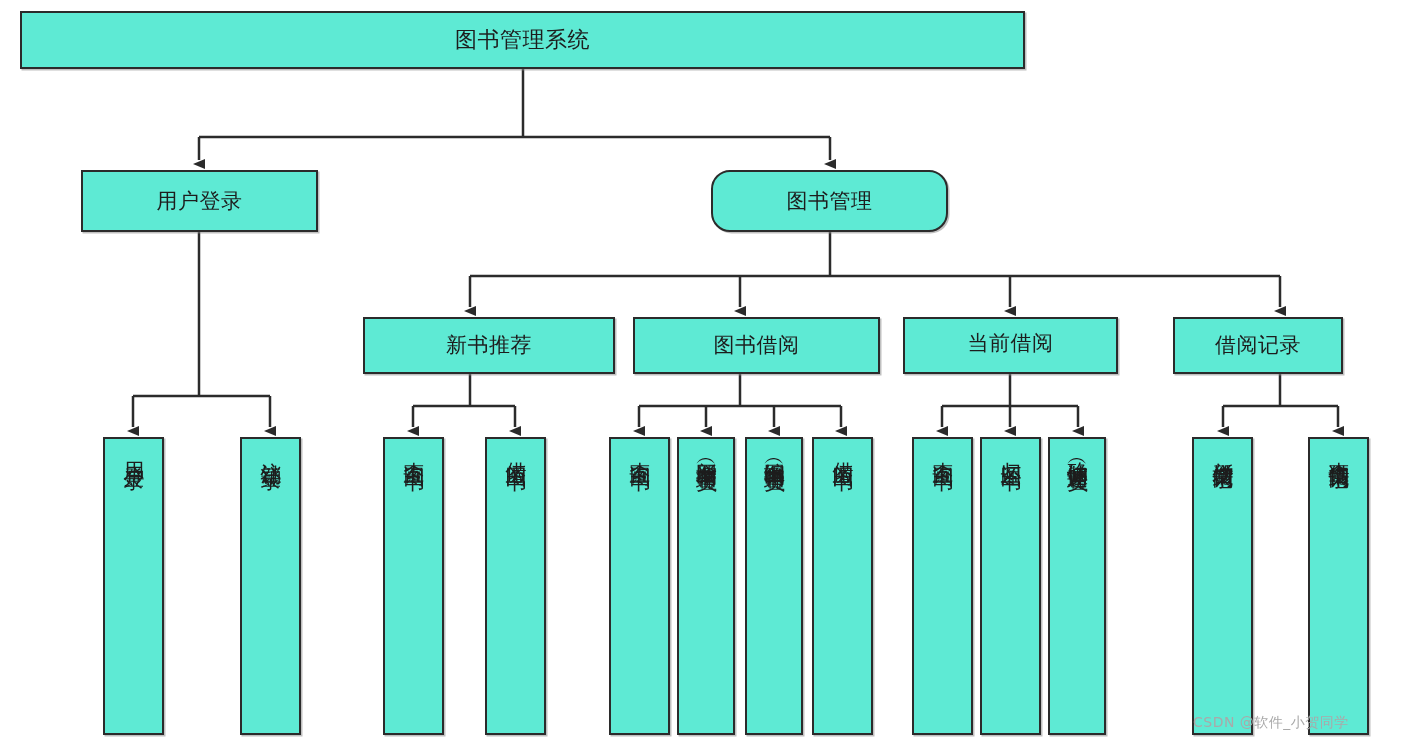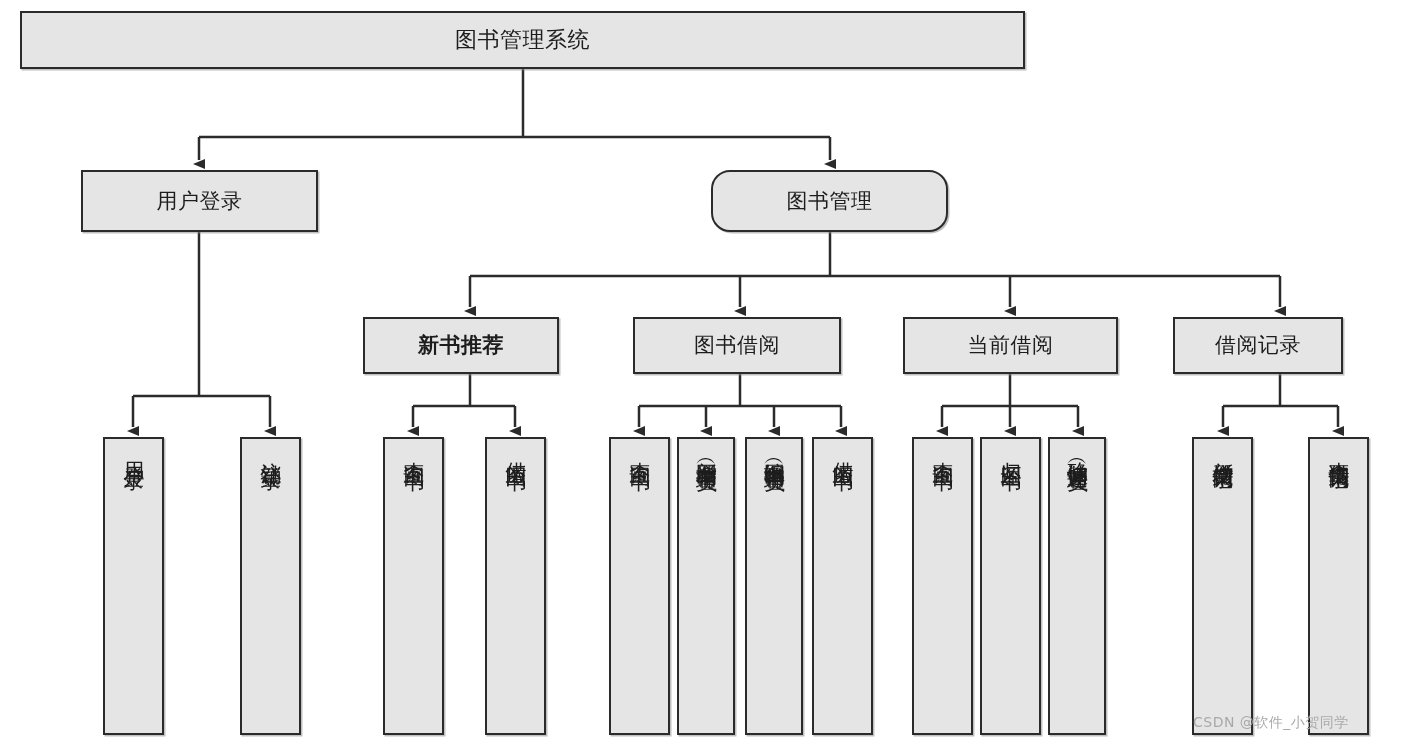--- a/index.html
+++ b/index.html
@@ -23,21 +23,21 @@
     position: absolute;
     left: 0;
     top: 0;
     width: 1405px;
     height: 747px;
     pointer-events: none;
   }
   .node {
     position: absolute;
     box-sizing: border-box;
-    background: #e5e5e5;
+    background: #5eead4;
     border: 2px solid #2b2b2b;
     display: flex;
     align-items: center;
     justify-content: center;
     box-shadow: 1.5px 1.5px 0 rgba(140,140,140,0.55);
   }
   .node .lbl {
     font-size: 21px;
     line-height: 1.18;
     letter-spacing: 0.5px;
@@ -129,27 +129,27 @@
     <span class="lbl">图书管理系统</span>
   </div>
 
   <div class="node" style="left:81px; top:170px; width:237px; height:62px;">
     <span class="lbl">用户登录</span>
   </div>
   <div class="node" style="left:711px; top:170px; width:237px; height:62px;border-radius:19px;">
     <span class="lbl">图书管理</span>
   </div>
 
-  <div class="node" style="left:363px; top:317px; width:196px; height:57px;font-weight:bold;">
+  <div class="node" style="left:363px; top:317px; width:252px; height:57px;">
     <span class="lbl">新书推荐</span>
   </div>
-  <div class="node" style="left:633px; top:317px; width:208px; height:57px;">
+  <div class="node" style="left:633px; top:317px; width:247px; height:57px;">
     <span class="lbl">图书借阅</span>
   </div>
-  <div class="node" style="left:903px; top:317px; width:215px; height:57px;">
+  <div class="node" style="left:903px; top:317px; width:215px; height:57px;font-family:Liberation Mono, monospace;">
     <span class="lbl">当前借阅</span>
   </div>
   <div class="node" style="left:1173px; top:317px; width:170px; height:57px;">
     <span class="lbl">借阅记录</span>
   </div>
 
   <div class="node vert" style="left:103px; top:437px; width:61px; height:298px;">
     <span class="lbl">用户登录</span>
   </div>
   <div class="node vert" style="left:240px; top:437px; width:61px; height:298px;">

